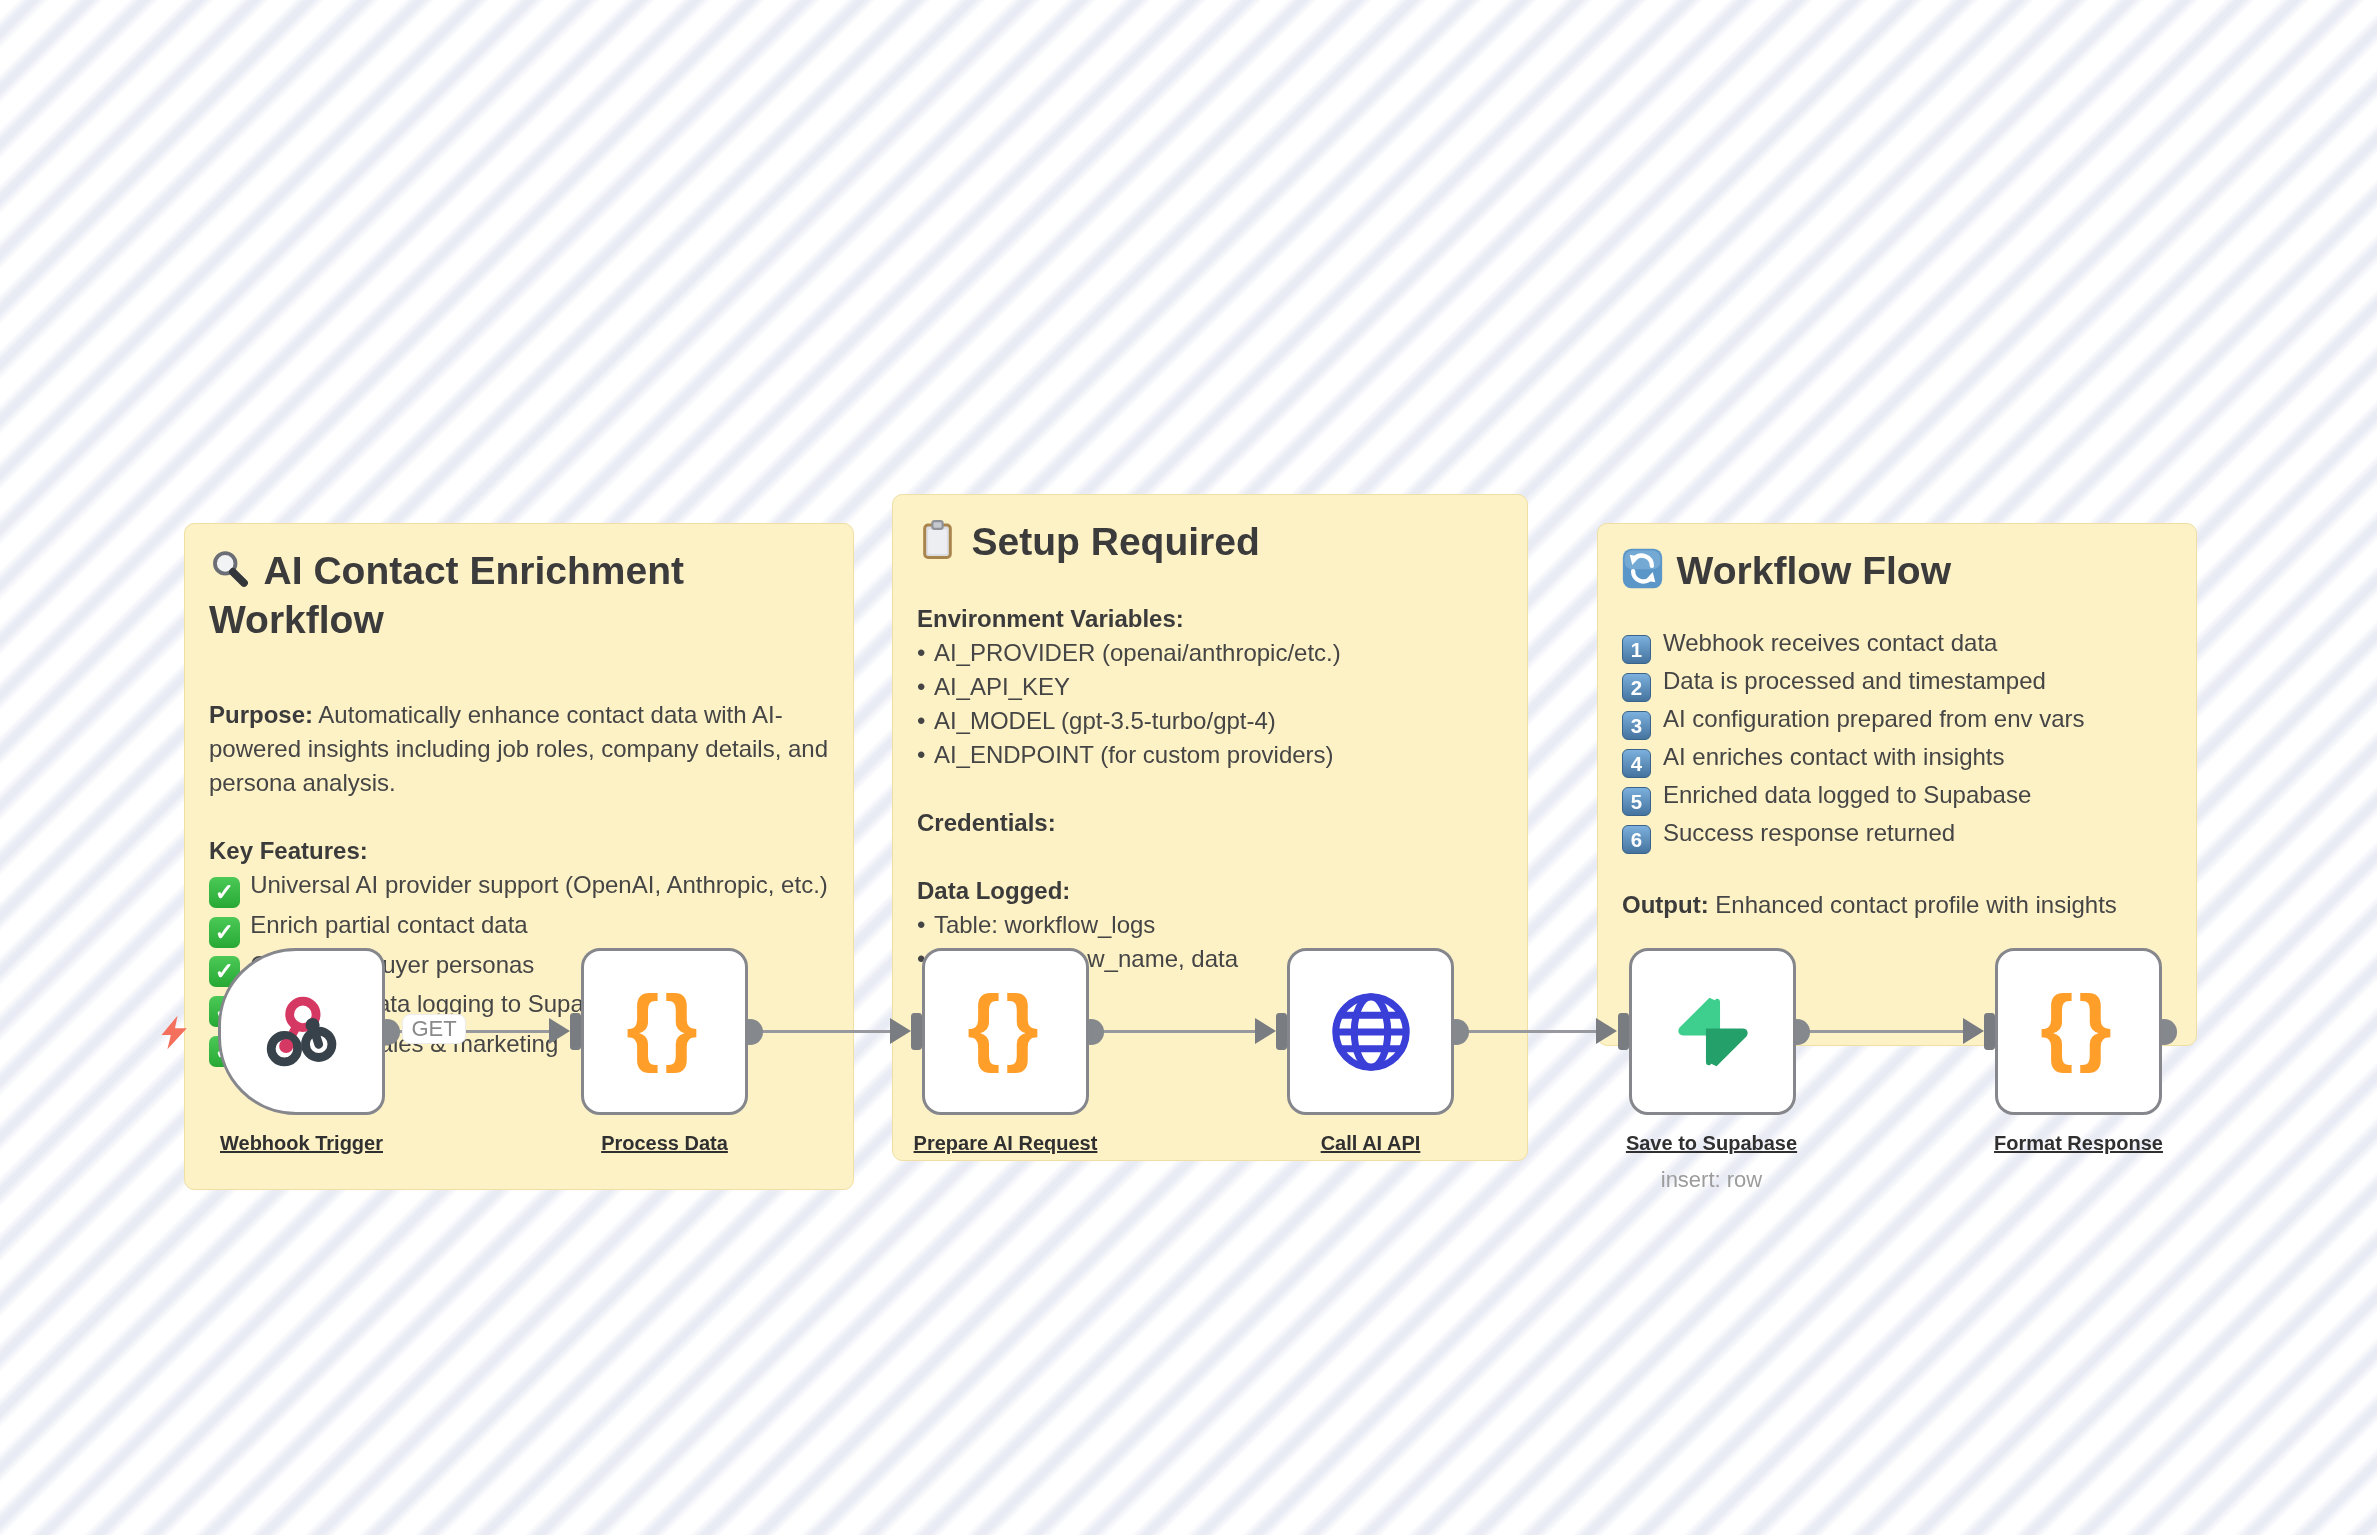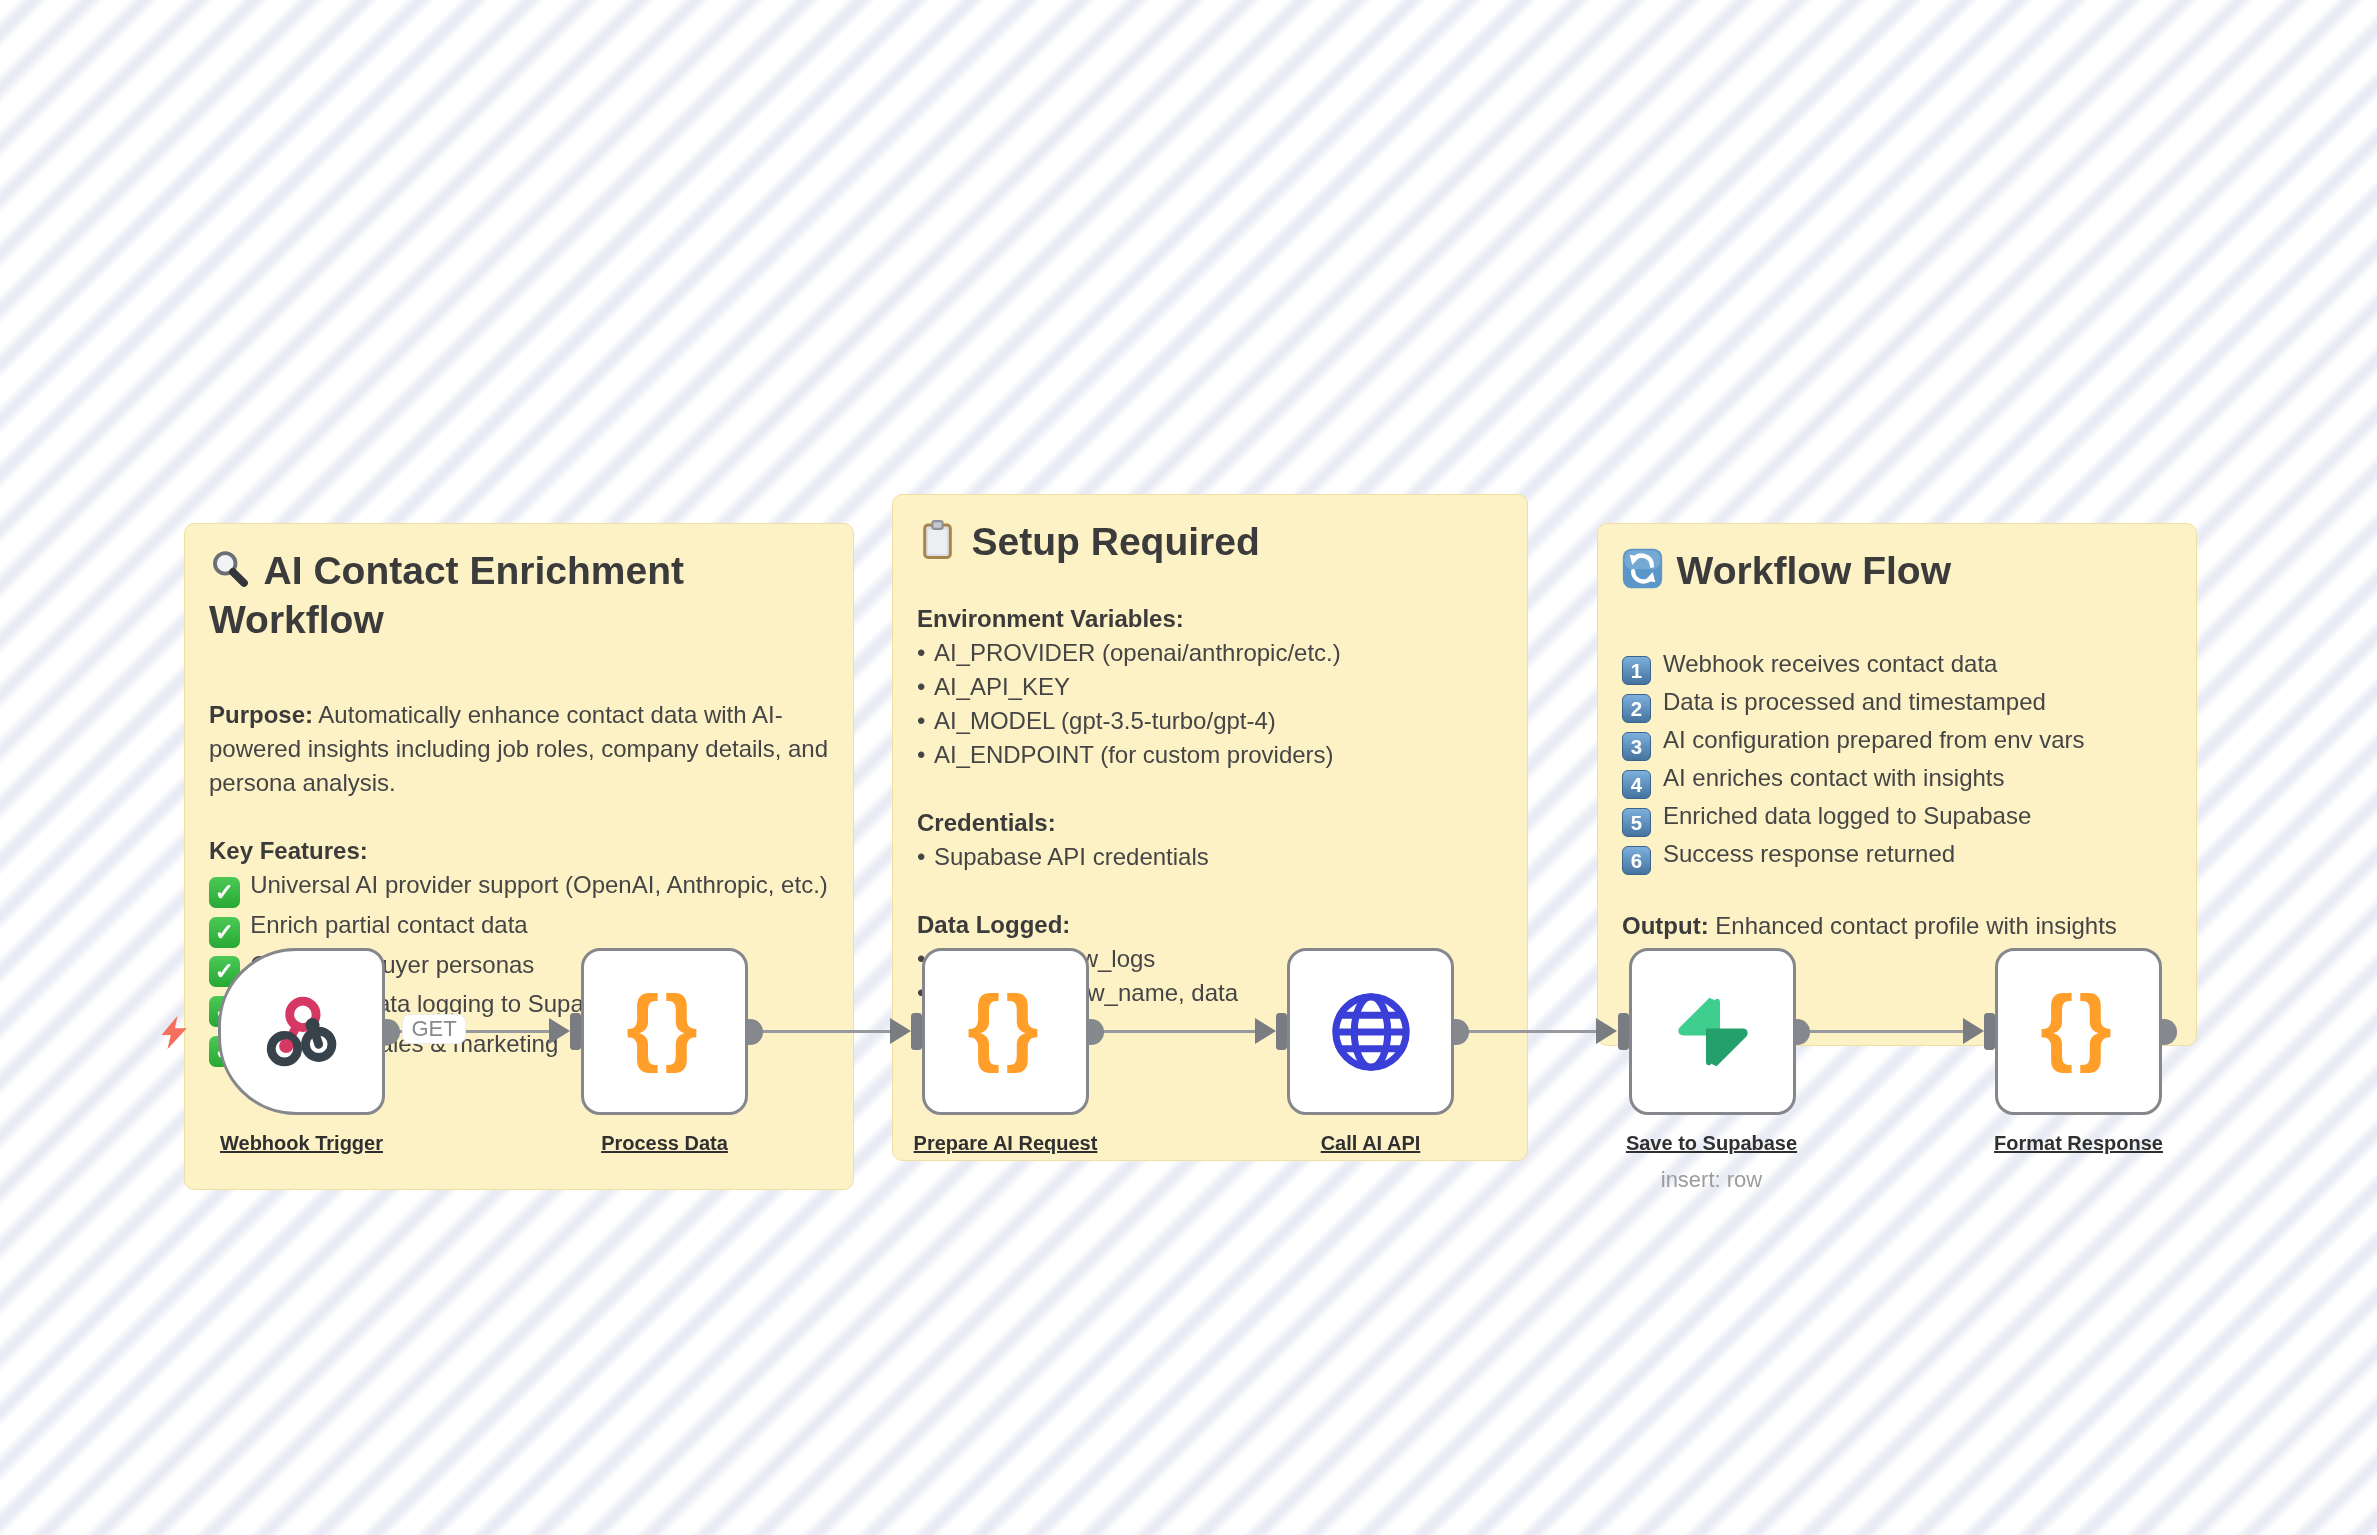--- a/index.html
+++ b/index.html
@@ -128,21 +128,20 @@
             <rect x="18" y="2.5" width="12" height="9" rx="2.5" fill="#c5c9cf" stroke="#8e9198" stroke-width="2.5"></rect>
           </svg>
         </span><span>Setup Required</span>
       </div>
       <p class="sec-gap-lg bold" style="margin-top:36px">Environment Variables:</p>
       <div class="bullet-line"><span class="b">•</span><span>AI_PROVIDER (openai/anthropic/etc.)</span></div>
       <div class="bullet-line"><span class="b">•</span><span>AI_API_KEY</span></div>
       <div class="bullet-line"><span class="b">•</span><span>AI_MODEL (gpt-3.5-turbo/gpt-4)</span></div>
       <div class="bullet-line"><span class="b">•</span><span>AI_ENDPOINT (for custom providers)</span></div>
       <p class="sec-gap bold">Credentials:</p>
-      <div class="bullet-line"><span class="b">•</span><span>Supabase API credentials</span></div>
       <p class="sec-gap bold">Data Logged:</p>
       <div class="bullet-line"><span class="b">•</span><span>Table: workflow_logs</span></div>
       <div class="bullet-line"><span class="b">•</span><span>Fields: workflow_name, data</span></div>
     </div>
   </div>
 
   <div class="sticky" style="left:1597px; top:523px; width:600px; height:523px;">
     <div class="sticky-inner">
       <div class="sticky-title">
         <span class="emoji">
@@ -151,21 +150,21 @@
             <rect x="3" y="3" width="42" height="22" rx="9" fill="#74a9d4"></rect>
             <g fill="none" stroke="#ffffff" stroke-width="5" stroke-linecap="round">
               <path d="M35 21 A12 12 0 0 0 14 13"></path>
               <path d="M13 27 A12 12 0 0 0 34 35"></path>
             </g>
             <path d="M9 8 L21 10 L12 20 Z" fill="#ffffff"></path>
             <path d="M39 40 L27 38 L36 28 Z" fill="#ffffff"></path>
           </svg>
         </span><span>Workflow Flow</span>
       </div>
-      <div style="margin-top:52px"><span class="keycap">1</span><span>Webhook receives contact data</span></div>
+      <div style="margin-top:31px"><span class="keycap">1</span><span>Webhook receives contact data</span></div>
       <div><span class="keycap">2</span><span>Data is processed and timestamped</span></div>
       <div><span class="keycap">3</span><span>AI configuration prepared from env vars</span></div>
       <div><span class="keycap">4</span><span>AI enriches contact with insights</span></div>
       <div><span class="keycap">5</span><span>Enriched data logged to Supabase</span></div>
       <div><span class="keycap">6</span><span>Success response returned</span></div>
       <p class="sec-gap"><span class="bold">Output:</span><span> Enhanced contact profile with insights</span></p>
     </div>
   </div>
 
   <div class="wire" id="w1"></div>

